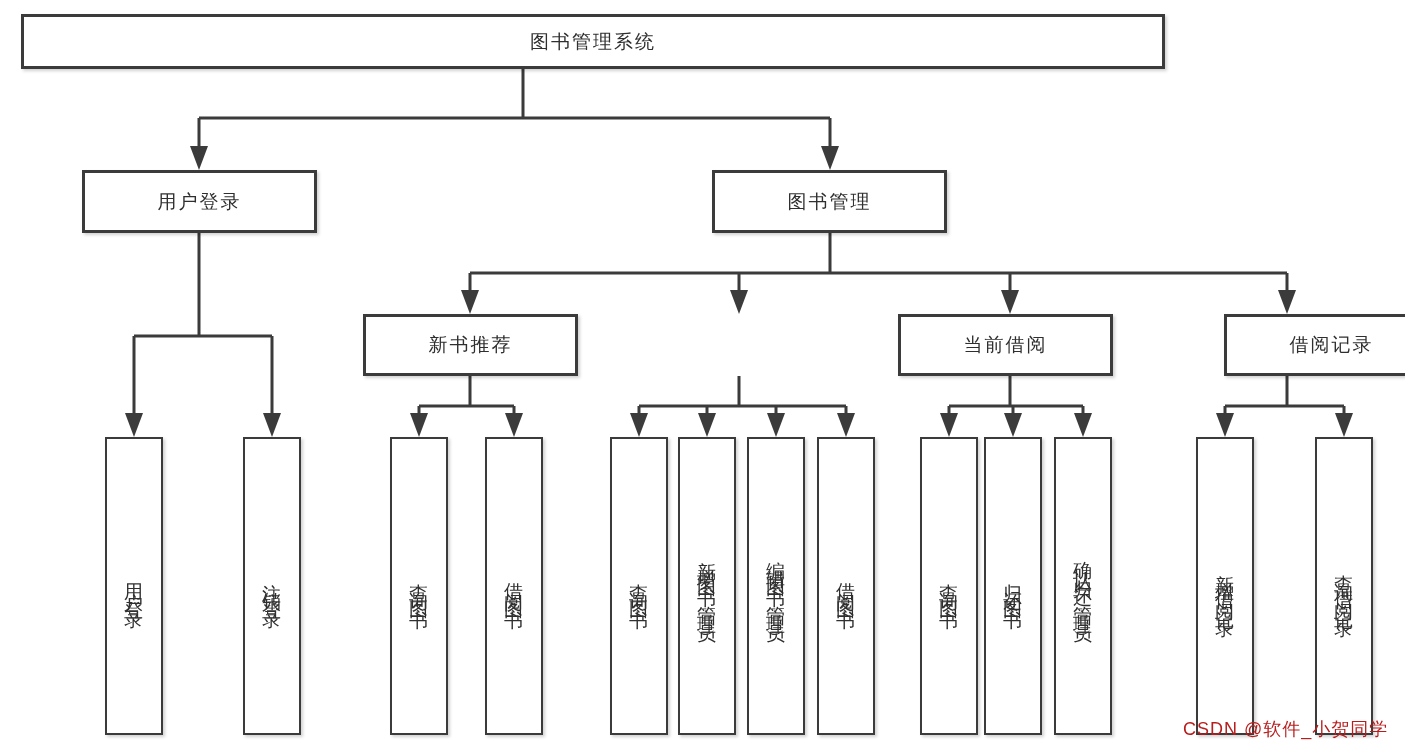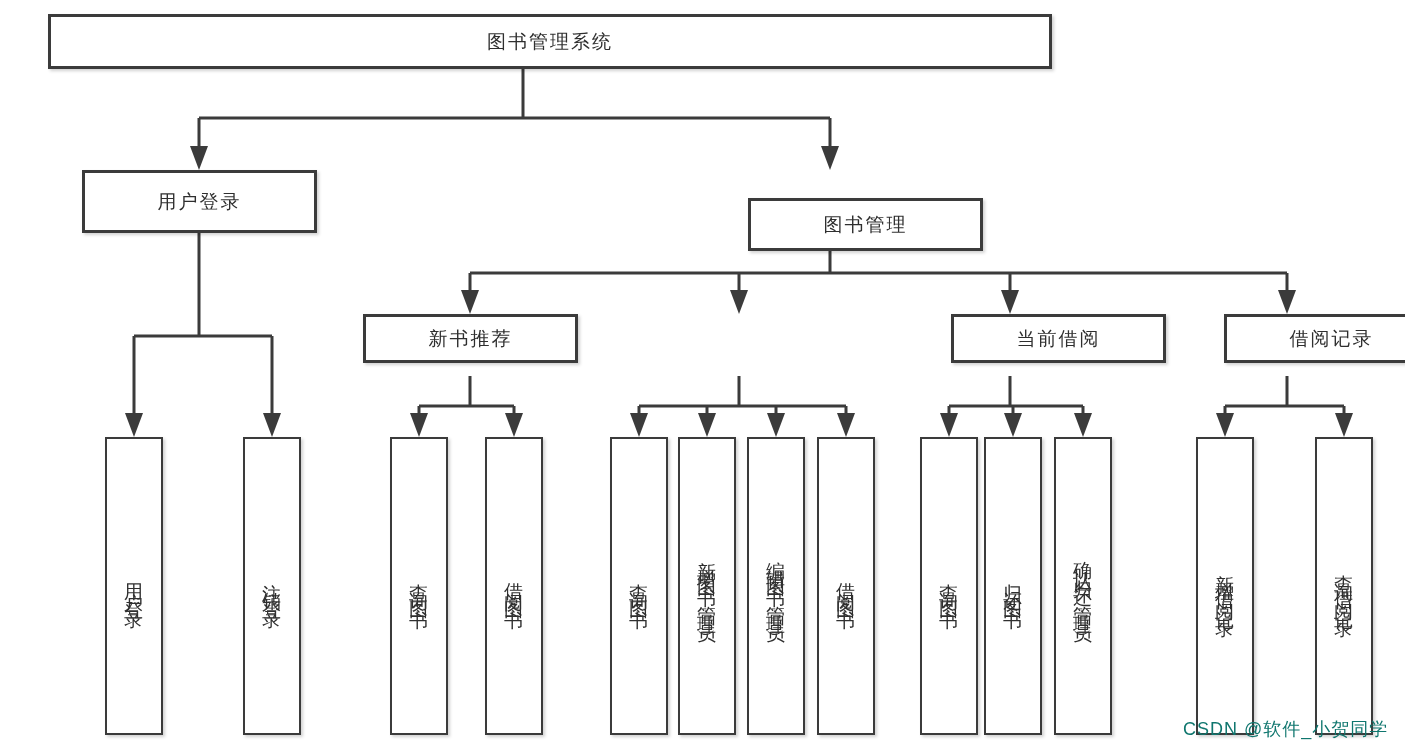--- a/index.html
+++ b/index.html
@@ -38,28 +38,28 @@
   }
   .box.leaf {
     border-width: 2.5px;
     writing-mode: vertical-lr;
     text-orientation: upright;
     letter-spacing: 9px;
     line-height: 1;
     text-align: center;
   }
   
-  .b-root  { left: 21px;  top: 14px;  width: 1004px; height: 55px; margin-left: 27px; }
+  .b-root  { left: 21px;  top: 14px;  width: 1144px; height: 55px; }
   .b-user  { left: 82px;  top: 170px; width: 235px;  height: 63px; }
-  .b-mgmt  { left: 748px; top: 170px; width: 235px;  height: 53px; margin-top: 28px; }
+  .b-mgmt  { left: 712px; top: 170px; width: 235px;  height: 63px; }
   
-  .b-l3 { top: 314px; width: 215px; height: 49px; }
+  .b-l3 { top: 314px; width: 215px; height: 62px; }
   .b-new    { left: 363px; }
   .b-borrow { left: 632px; }
-  .b-cur    { left: 951px; }
+  .b-cur    { left: 898px; }
   .b-rec    { left: 1180px; margin-left: 44px; }
   
   .leaf { top: 437px; width: 58px; height: 298px; }
   .lf1  { left: 105px; }
   .lf2  { left: 243px; }
   .lf3  { left: 390px; }
   .lf4  { left: 485px; }
   .lf5  { left: 610px; }
   .lf6  { left: 678px; }
   .lf7  { left: 747px; }
@@ -68,21 +68,21 @@
   .lf10 { left: 984px; }
   .lf11 { left: 1054px; }
   .lf12 { left: 1196px; }
   .lf13 { left: 1315px; }
   .watermark {
     position: absolute;
     left: 1183px;
     top: 717px;
     width: 220px;
     font-size: 18px;
-    color: #0f766e;
+    color: #b91c1c;
     letter-spacing: 1px;
     z-index: 3;
     white-space: nowrap;
   }
 </style>
 </head>
 <body>
 
 <div class="canvas">
 

